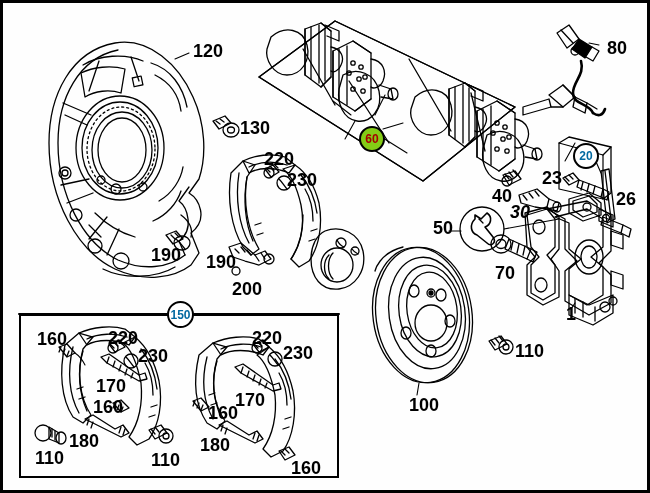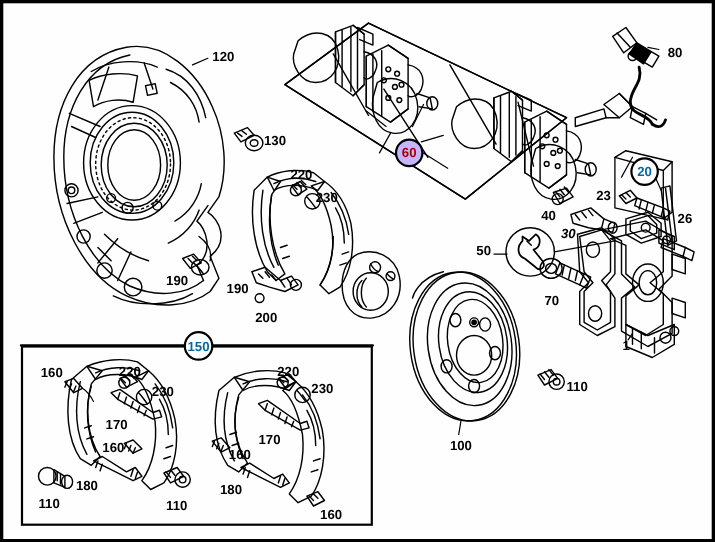--- a/index.html
+++ b/index.html
@@ -4,30 +4,30 @@
 <style>
   html,body{margin:0;padding:0;background:#fff;}
   body{font-family:"Liberation Sans",sans-serif;}
   #root{
     position:relative;width:650px;height:493px;background:#fefefe;
     box-sizing:border-box;border:3px solid #000;overflow:hidden;
   }
   #canvas{position:absolute;left:0;top:0;width:650px;height:493px;}
   .lbl{
     position:absolute;font-family:"Liberation Sans",sans-serif;
-    font-weight:bold;font-size:12px;color:#000;white-space:nowrap;
+    font-weight:bold;font-size:18px;color:#000;white-space:nowrap;
     line-height:13px;letter-spacing:0px;
   }
   .cal{
     position:absolute;width:26px;height:26px;border:2px solid #000;
     border-radius:50%;background:#fff;box-sizing:border-box;
     font-family:"Liberation Sans",sans-serif;font-weight:bold;font-size:12px;
     color:#0369a1;display:flex;align-items:center;justify-content:center;
   }
-  .cal.hl{background:#c4b5fd;color:#a60000;border-color:#000;}
+  .cal.hl{background:#84cc16;color:#a60000;border-color:#000;}
   #inset{
     position:absolute;left:16px;top:311px;width:320px;height:164px;
     border:2px solid #000;background:transparent;box-sizing:border-box;
   }
 </style>
 </head>
 <body>
 
 <div id="root">
 

